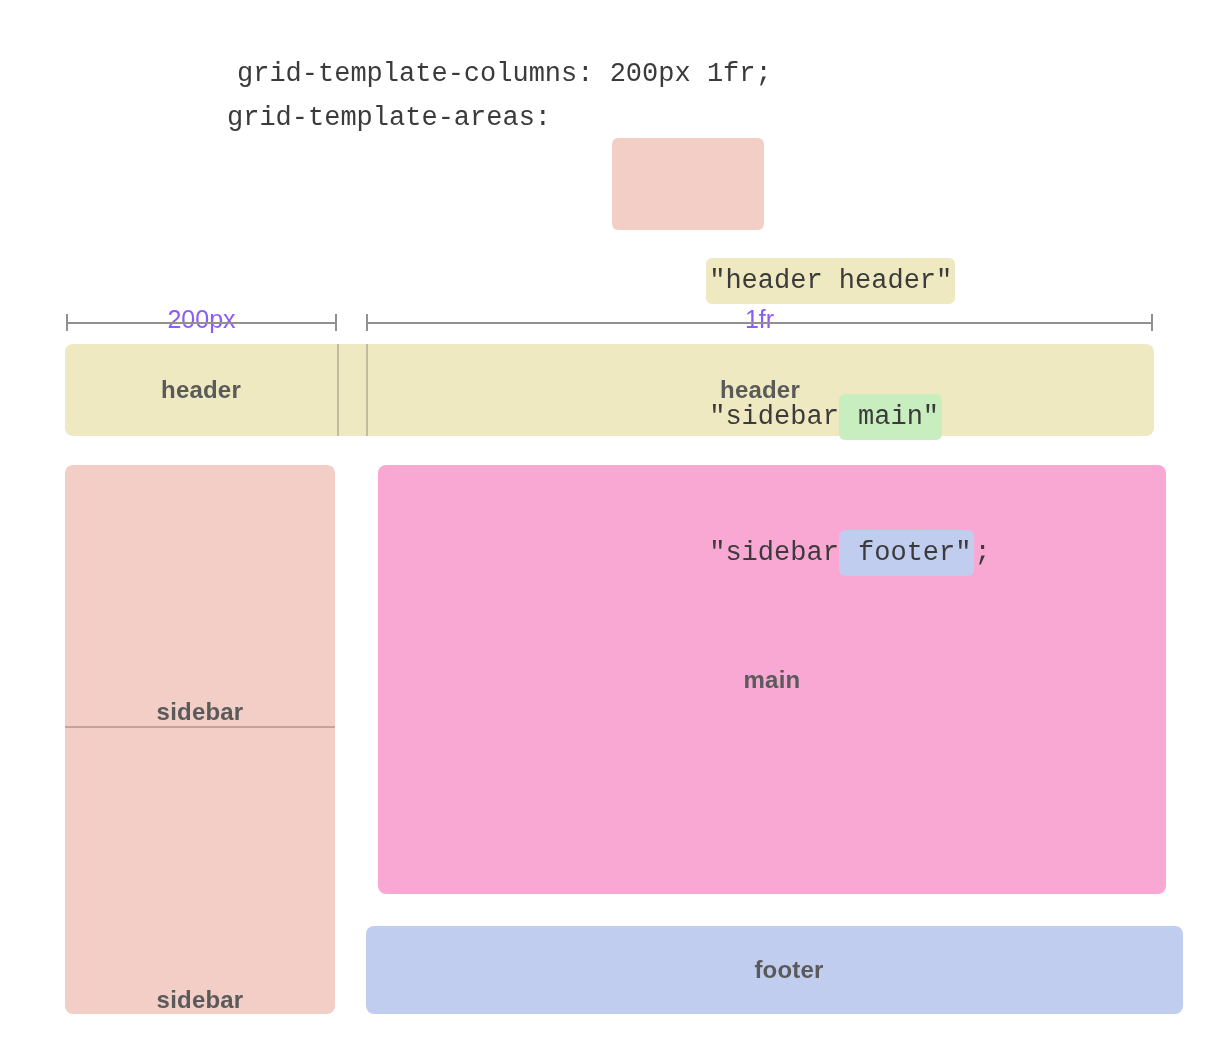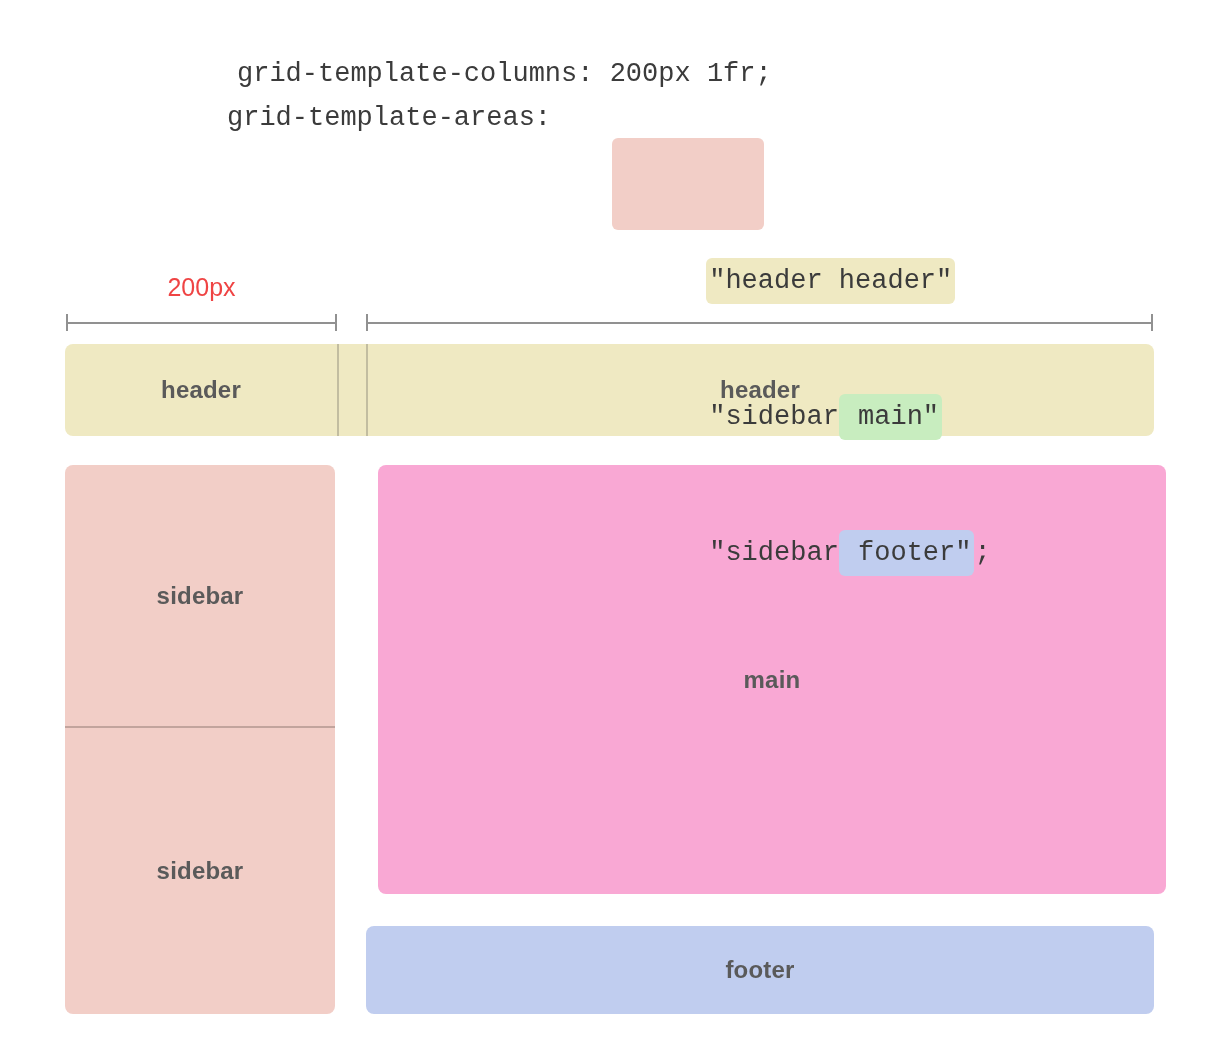--- a/index.html
+++ b/index.html
@@ -83,22 +83,23 @@
     z-index: 0;
   }
   .areas-row > span { position: relative; z-index: 1; }
   .semi { color: #3b3b3b; }
 
   
   .ruler-label {
     position: absolute;
     font-family: "Liberation Sans", sans-serif;
     font-size: 25px;
-    color: #ef4444;
+    color: #8b5cf6;
     text-align: center;
+    margin-top: 32px;
   }
   .ruler-label-200 { left: 66px; top: 273px; width: 271px; }
   .ruler-label-1fr { left: 366px; top: 273px; width: 787px; }
 
   .ruler {
     position: absolute;
     height: 17px;
     top: 314px;
   }
   .ruler .bar {
@@ -173,21 +174,21 @@
     top: 465px;
     width: 270px;
     height: 549px;
     background: #f2cec7;
   }
   .sidebar-cell {
     position: absolute;
     left: 0;
     width: 270px;
     display: flex;
-    align-items: center;
+    align-items: flex-end;
     justify-content: center;
   }
   .sidebar-cell-1 { top: 0px; height: 261px; }
   .sidebar-cell-2 { top: 263px; height: 286px; }
   .hdiv {
     position: absolute;
     left: 0;
     width: 270px;
     height: 2px;
     background: #c2a49d;
@@ -200,20 +201,21 @@
     width: 788px;
     height: 429px;
     background: #f9a8d4;
   }
   .box-footer {
     left: 366px;
     top: 926px;
     width: 788px;
     height: 88px;
     background: #c0cdef;
+    padding-left: 29px;
   }
 </style>
 </head>
 <body>
 
 <div class="code-area">
 
   <div class="code-line code-prop-1">grid-template-columns: 200px 1fr;</div>
 
   <div class="code-line code-prop-2">grid-template-areas:</div>

